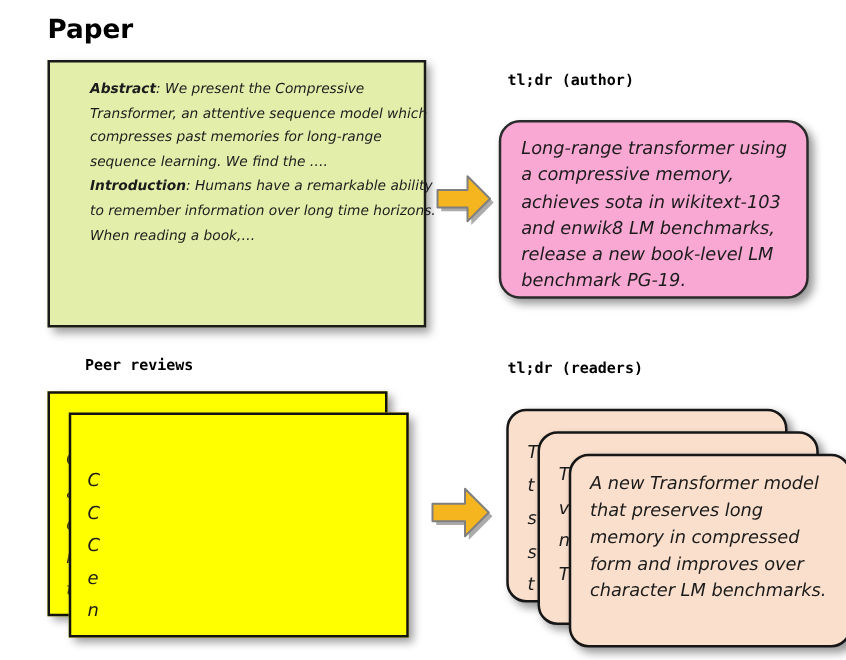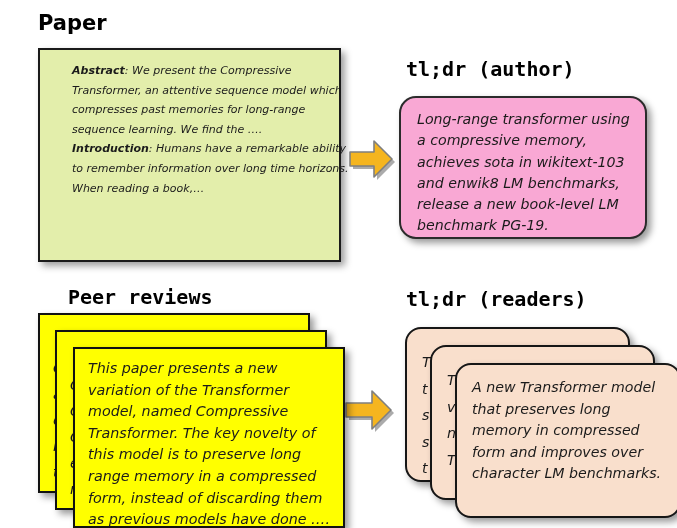--- a/index.html
+++ b/index.html
@@ -31,21 +31,21 @@
   }
   .heading-sans {
     font-family: "DejaVu Sans", sans-serif;
     font-weight: bold;
     font-size: 21px;
     letter-spacing: 0px;
   }
   .heading-mono {
     font-family: "DejaVu Sans Mono", monospace;
     font-weight: bold;
-    font-size: 20px;
+    font-size: 12px;
     letter-spacing: 0px;
   }
 
   #heading-paper      { left: 22px;  top: 11px;  }
   #heading-tldr-author{ left: 390px; top: 57px;  }
   #heading-peer       { left: 22px;  top: 285px; margin-left: 30px; }
   #heading-tldr-read  { left: 390px; top: 287px; }
 
   
   .card-text {
@@ -203,23 +203,20 @@
 t</div>
   </div>
   <div class="yellow-card" id="yellow-card-2">
     <div class="card-text">C
 C
 C
 e
 n
 t</div>
   </div>
-  <div class="yellow-card" id="yellow-card-1">
-    <div class="card-text">This paper presents a new variation of the Transformer model, named Compressive Transformer. The key novelty of this model is to preserve long range memory in a compressed form, instead of discarding them as previous models have done ….</div>
-  </div>
 
   <div class="arrow" id="arrow-bottom">
     <svg width="52" height="44" viewBox="0 0 52 44" xmlns="http://www.w3.org/2000/svg">
       <g transform="translate(3,2)">
         <path d="M0,12 L26,12 L26,0 L45,19 L26,38 L26,26 L0,26 Z" fill="rgba(0,0,0,0.33)" transform="translate(3,3)"></path>
         <path d="M0,12 L26,12 L26,0 L45,19 L26,38 L26,26 L0,26 Z" fill="#f5b51f" stroke="#7f7f7f" stroke-width="1.6" stroke-linejoin="round"></path>
       </g>
     </svg>
   </div>
 

